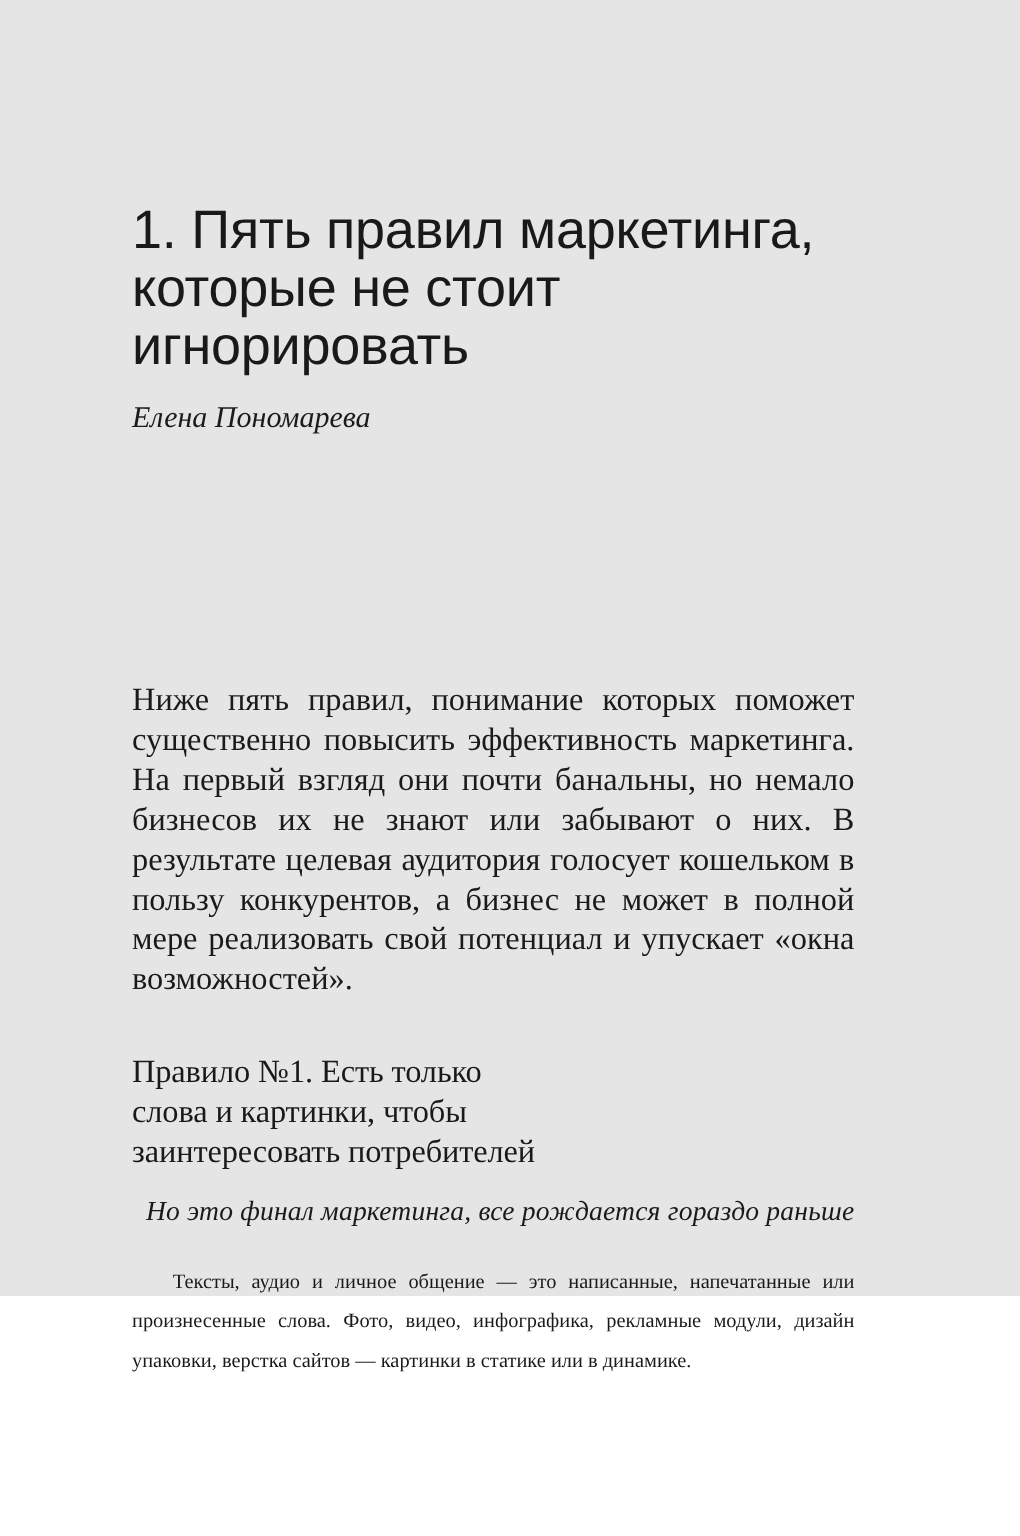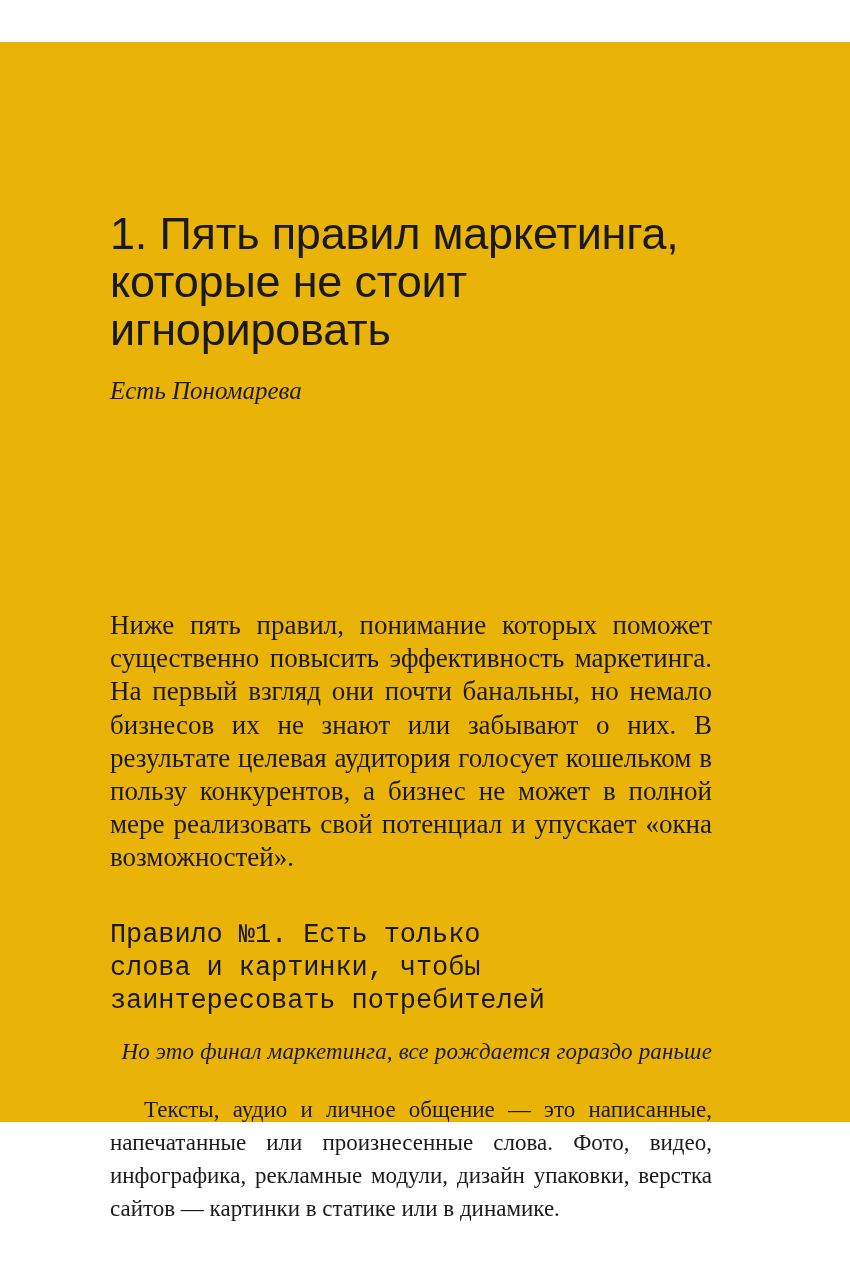--- a/index.html
+++ b/index.html
@@ -12,23 +12,22 @@
     height: 1280px;
     background: #ffffff;
     overflow: hidden;
     -webkit-font-smoothing: antialiased;
   }
 
   .page {
     position: relative;
     width: 850px;
     height: 1080px;
-    background: #eab308;
+    background: #e5e5e5;
     box-sizing: border-box;
-    margin-top: 42px;
   }
 
   .content {
     position: absolute;
     left: 110px;
     top: 0;
     width: 602px;
   }
 
   
@@ -68,21 +67,21 @@
     color: #1a1a1a;
     text-align: justify;
     text-justify: inter-word;
     hyphens: manual;
   }
 
   
   .rule-heading {
     margin: 0;
     padding-top: 44px;
-    font-family: Liberation Mono, monospace;
+    font-family: Liberation Serif, serif;
     font-weight: 400;
     font-size: 27px;
     line-height: 33px;
     letter-spacing: -0.1px;
     color: #191919;
     white-space: pre-line;
   }
 
   
   .rule-subtitle {
@@ -98,38 +97,38 @@
     text-align: right;
   }
 
   
   .body-paragraph {
     margin: 0;
     padding-top: 26px;
     text-indent: 34px;
     font-family: "Liberation Serif", "DejaVu Serif", serif;
     font-weight: 400;
-    font-size: 23px;
+    font-size: 17px;
     line-height: 33.2px;
     color: #1a1a1a;
     text-align: justify;
     text-justify: inter-word;
   }
 </style>
 </head>
 <body>
 
 <div class="page">
   <div class="content">
 
     <h1 class="chapter-title">1. Пять правил маркетинга,
 которые не стоит
 игнорировать</h1>
 
-    <p class="author">Есть Пономарева</p>
+    <p class="author">Елена Пономарева</p>
 
     <p class="intro-paragraph">Ниже пять правил, понимание которых поможет существенно повысить эффективность маркетинга. На первый взгляд они почти банальны, но немало бизнесов их не знают или забывают о них. В результате целевая аудитория голосует кошельком в пользу конкурентов, а бизнес не может в полной мере реализовать свой потенциал и упускает «окна возможностей».</p>
 
     <h2 class="rule-heading">Правило №1. Есть только
 слова и картинки, чтобы
 заинтересовать потребителей</h2>
 
     <p class="rule-subtitle">Но это финал маркетинга, все рождается гораздо раньше</p>
 
     <p class="body-paragraph">Тексты, аудио и личное общение — это написанные, напечатанные или произнесенные слова. Фото, видео, инфографика, рекламные модули, дизайн упаковки, верстка сайтов — картинки в статике или в динамике.</p>

